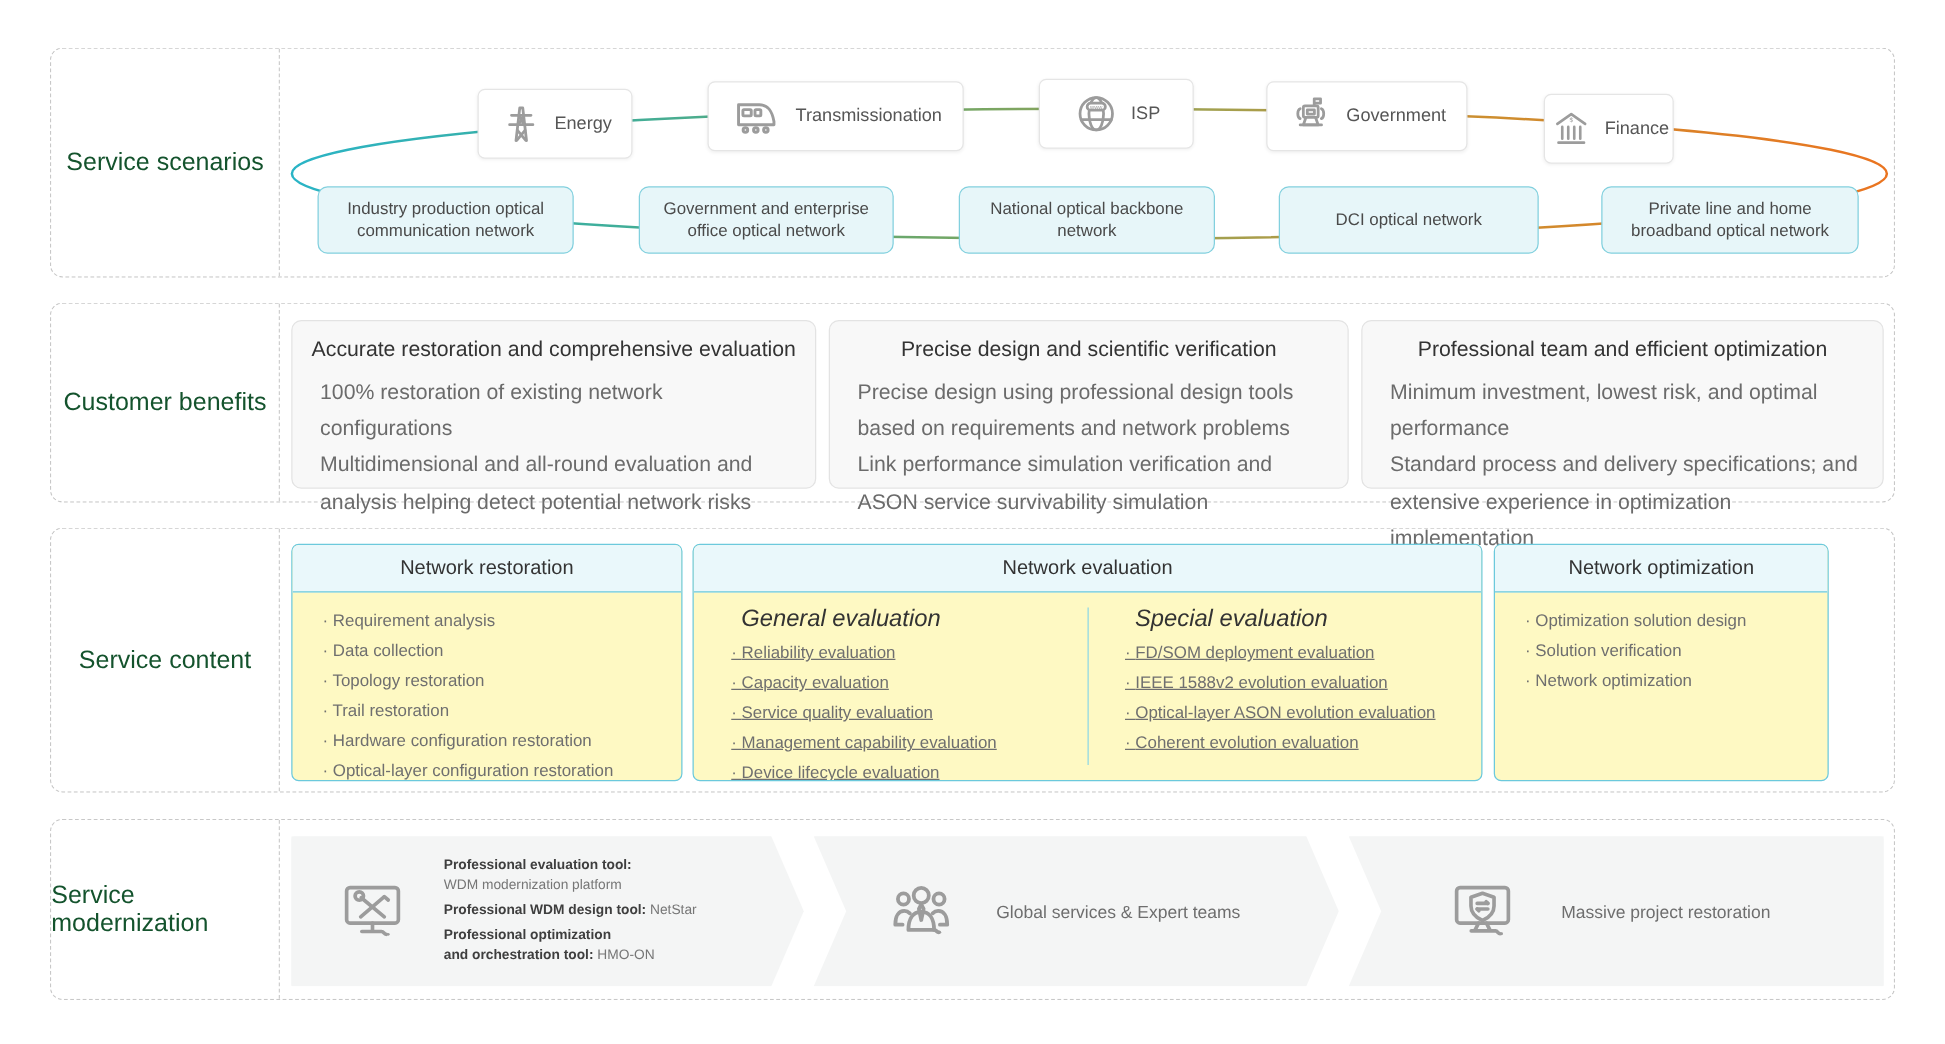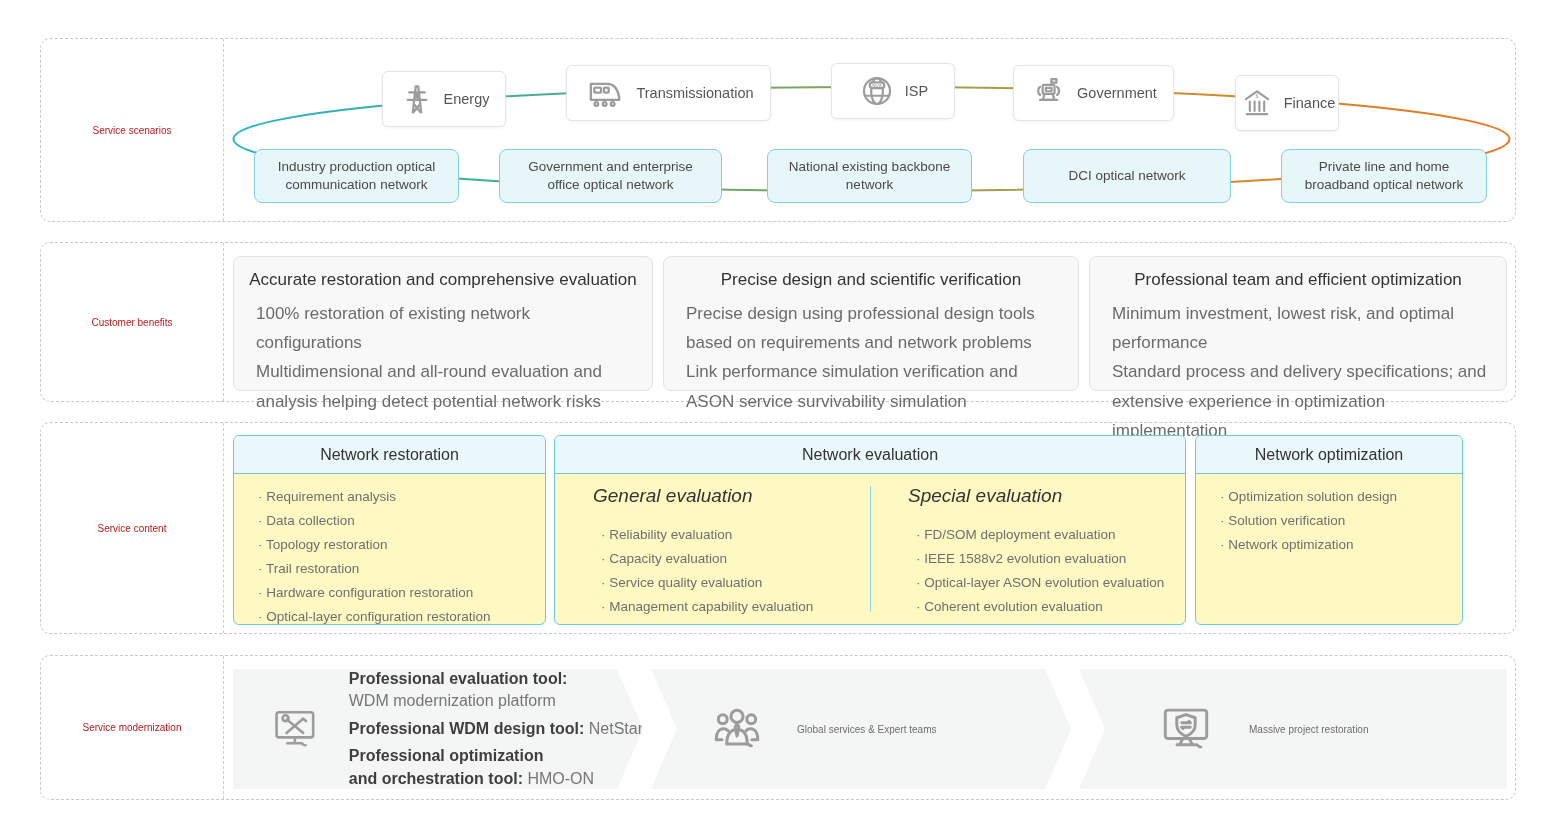--- a/index.html
+++ b/index.html
@@ -6,21 +6,21 @@
   .page{position:relative;width:1556px;height:835px;background:#fff;
         font-family:"Liberation Sans",sans-serif;overflow:hidden;}
   section{position:absolute;left:40px;width:1476px;border:1px dashed #c8c8c8;
           border-radius:10px;box-sizing:border-box;}
   #s1{top:38px;height:184px;}
   #s2{top:242px;height:160px;}
   #s3{top:422px;height:212px;}
   #s4{top:655px;height:145px;}
   .label-col{position:absolute;left:0;top:0;bottom:0;width:182px;
              border-right:1px dashed #cfcfcf;display:flex;align-items:center;justify-content:center;}
-  .side-label{font-size:10px;color:#b91c1c;}
+  .side-label{font-size:20px;color:#14532d;}
   
   .orbit{position:absolute;left:190px;top:46px;width:1281px;height:110px;z-index:0;}
   .ind-box{position:absolute;background:#fff;border:1px solid #e5e5e5;border-radius:6px;
            box-shadow:0 1px 3px rgba(0,0,0,.06);display:flex;align-items:center;justify-content:center;
            gap:9px;z-index:2;box-sizing:border-box;}
   .ind-label{font-size:14.5px;color:#565656;}
   .net-box{position:absolute;top:110px;height:54px;background:#e7f6f9;border:1px solid #82d0de;
            border-radius:8px;display:flex;align-items:center;justify-content:center;text-align:center;
            font-size:13.5px;color:#4a4a4a;line-height:1.32;z-index:2;padding:0 12px;box-sizing:border-box;}
   
@@ -34,32 +34,32 @@
                 border-radius:6px;overflow:hidden;box-sizing:border-box;}
   .content-head{height:37px;line-height:37px;text-align:center;background:#eaf8fb;
                 border-bottom:1px solid #6cc9dc;font-size:16px;color:#333;}
   .content-list{list-style:none;margin:11px 0 0 0;padding:0 0 0 24px;font-size:13.5px;
                 color:#6f6f6f;line-height:1.78;}
   .content-list li::before{content:"· ";}
   .eval-body{position:relative;height:152px;display:flex;}
   .eval-col{width:50%;box-sizing:border-box;padding:11px 0 0 30px;}
   .eval-divider{position:absolute;left:50%;top:12px;bottom:14px;width:1px;background:#8ed8e5;}
   .col-head{font-size:19px;color:#333;margin:0 0 3px 8px;font-style:italic;}
-  .eval-col .content-list{margin:16px;padding-left:0;}
+  .eval-col .content-list{margin:0;padding-left:0;text-decoration:underline;}
   
   .cap-panel{position:absolute;top:13px;height:120px;background:#f4f5f5;display:flex;align-items:center;
              filter:drop-shadow(0 0 1px #d9d9d9);box-sizing:border-box;}
   #cap1{clip-path:polygon(0 0,calc(100% - 26px) 0,100% 50%,calc(100% - 26px) 100%,0 100%);}
   #cap2{clip-path:polygon(0 0,calc(100% - 26px) 0,100% 50%,calc(100% - 26px) 100%,0 100%,26px 50%);}
   #cap3{clip-path:polygon(0 0,100% 0,100% 100%,0 100%,26px 50%);}
-  .tools{margin-left:30px;font-size:16px;line-height:1.42;color:#767676;}
+  .tools{margin-left:30px;font-size:11px;line-height:1.42;color:#767676;}
   .tool{margin:4.5px 0;white-space:nowrap;}
   .tool .b{font-weight:bold;color:#3e3e3e;}
   .tool .n{color:#767676;}
-  .cap-label{font-size:10px;color:#6e6e6e;}
+  .cap-label{font-size:14px;color:#6e6e6e;}
   svg.icon{display:block;}
 </style>
 </head>
 <body>
 
 <div class="page">
 
   <section id="s1">
     <div class="label-col">
       <div class="side-label">Service scenarios</div>
@@ -130,25 +130,25 @@
         <text x="12" y="8.6" font-size="3.4" text-anchor="middle" fill="#9c9c9c" stroke="none" font-family="Liberation Sans, sans-serif">$</text>
         <path d="M7.2 11 v6.3 M10.4 11 v6.3 M13.6 11 v6.3 M16.8 11 v6.3"></path>
         <path d="M5.2 19.4 h13.6"></path>
       </svg>
       <span class="ind-label">Finance</span>
     </div>
 
     <div class="net-box" style="left:213px;width:205px">
       <span>Industry production optical communication network</span>
     </div>
-    <div class="net-box" style="left:458px;width:223px">
+    <div class="net-box" style="left:470px;width:204px">
       <span>Government and enterprise office optical network</span>
     </div>
     <div class="net-box" style="left:726px;width:205px">
-      <span>National existing backbone network</span>
+      <span>National optical backbone network</span>
     </div>
     <div class="net-box" style="left:982px;width:208px">
       <span>DCI optical network</span>
     </div>
     <div class="net-box" style="left:1240px;width:206px">
       <span>Private line and home broadband optical network</span>
     </div>
   </section>
 
   <section id="s2">

